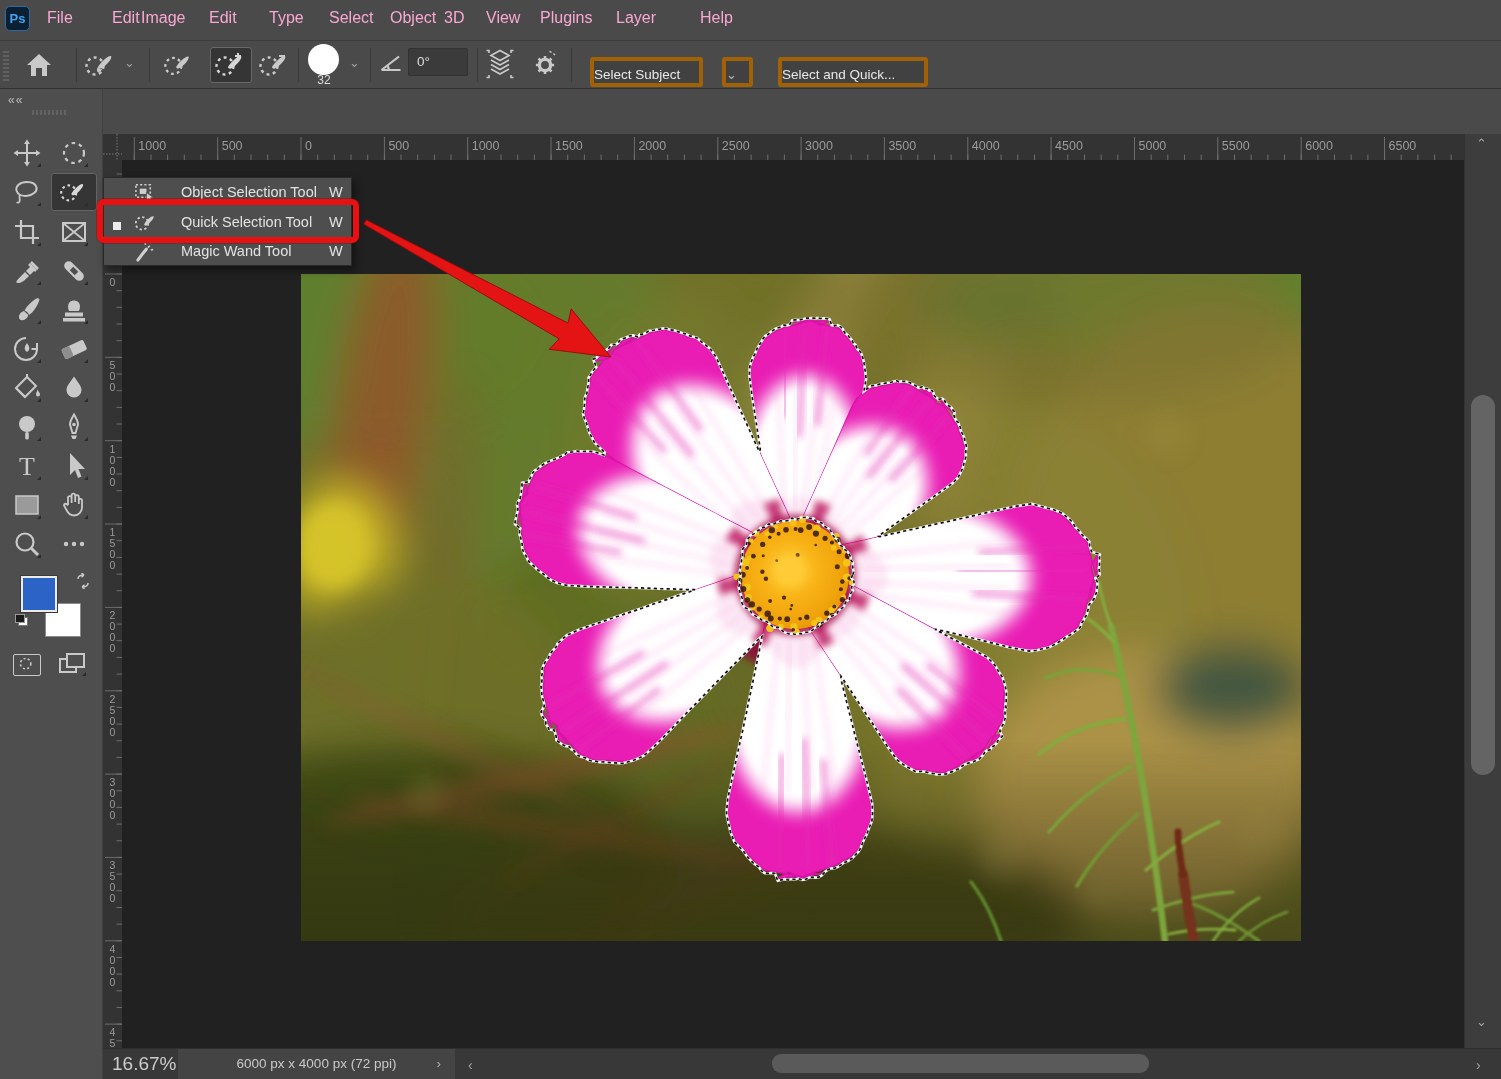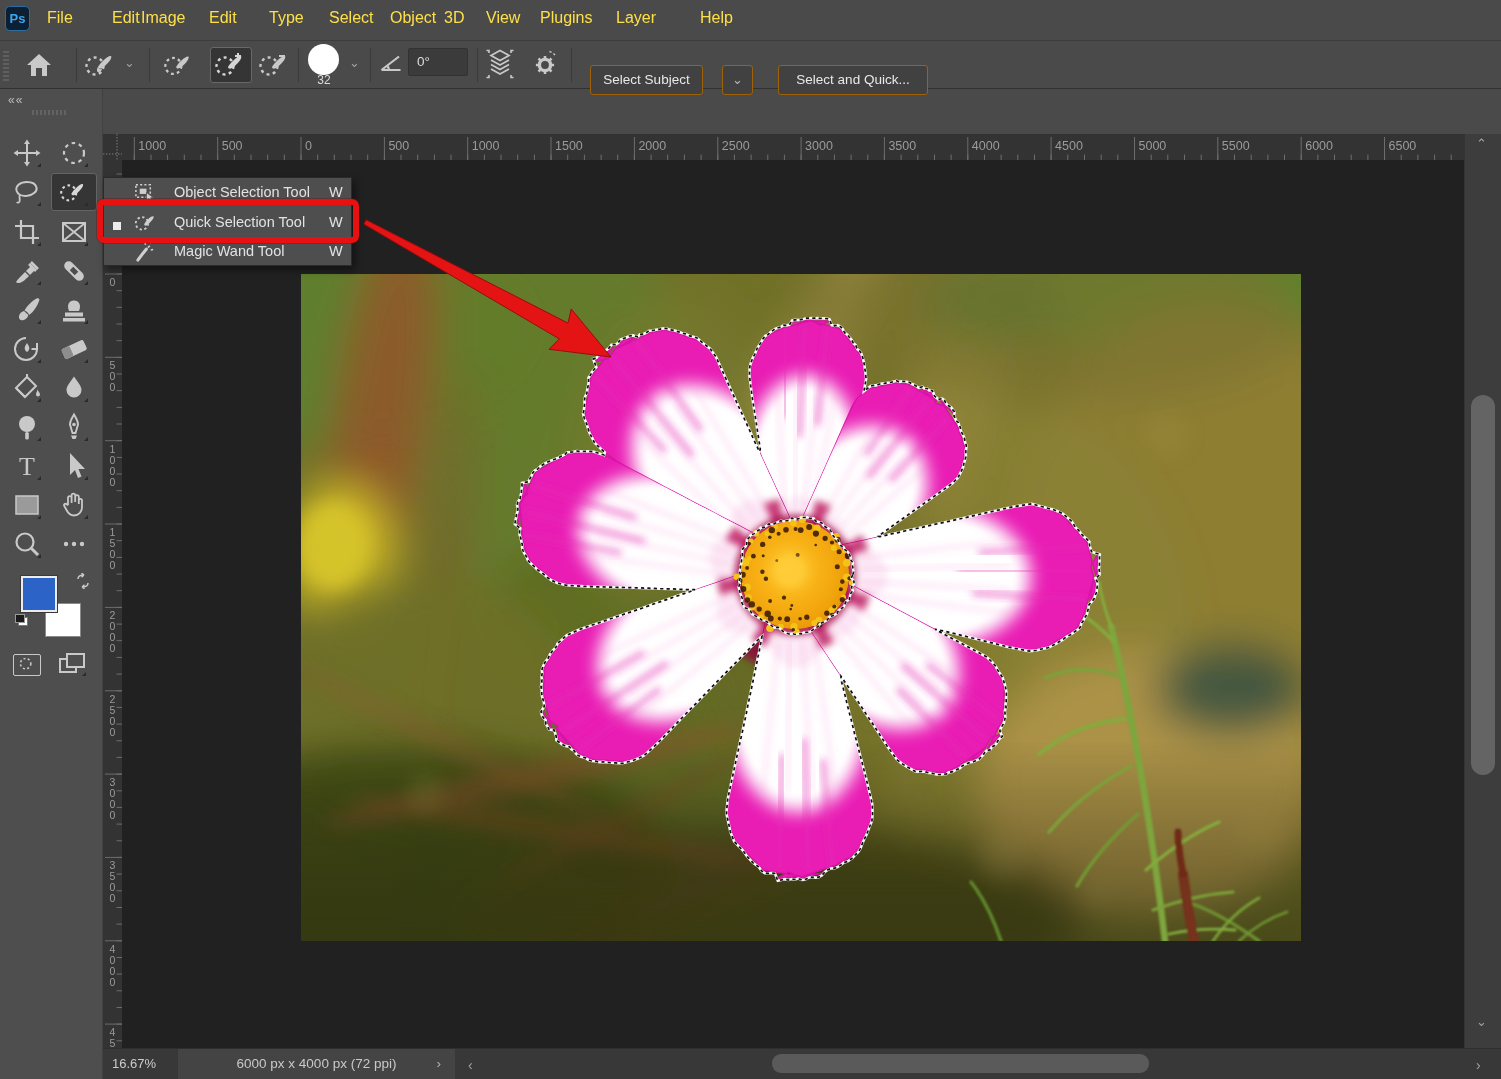--- a/index.html
+++ b/index.html
@@ -1,22 +1,22 @@
 <!DOCTYPE html>
 <html><head><meta charset="utf-8"><style>
 *{margin:0;padding:0;box-sizing:border-box}
 html,body{width:1501px;height:1079px;overflow:hidden;background:#4a4a4a;font-family:"Liberation Sans",sans-serif;-webkit-font-smoothing:antialiased}
 .abs{position:absolute}
 #stage{position:relative;width:1501px;height:1079px}
 #menubar{left:0;top:0;width:1501px;height:40px;background:#4a4a4a}
-.mi{position:absolute;top:0;height:36px;line-height:36px;color:#fde047;font-size:16px}
+.mi{position:absolute;top:0;height:36px;line-height:36px;color:#f9a8d4;font-size:16px}
 #pslogo{left:5px;top:6px;width:25px;height:25px;background:#0c1f33;border:1.5px solid #2d6ba0;border-radius:5px;color:#3ca7f0;font-size:13px;font-weight:bold;text-align:center;line-height:23px}
 #optionsbar{left:0;top:40px;width:1501px;height:49px;background:#4a4a4a;border-top:1px solid #3c3c3c;border-bottom:1px solid #313131}
 .sep{position:absolute;top:7px;width:1px;height:34px;background:#3a3a3a}
-.obtn{position:absolute;top:24px;height:30px;background:#414141;border:1px solid #a16207;border-radius:3px;color:#e8e8e8;font-size:13.5px;text-align:center;line-height:28px}
+.obtn{position:absolute;top:16px;height:30px;background:#414141;border:4px solid #a16207;border-radius:3px;color:#e8e8e8;font-size:13.5px;text-align:left;line-height:28px}
 .grip{position:absolute;left:3px;top:10px;width:6px;height:30px;background:repeating-linear-gradient(to bottom,#5f5f5f 0 2px,transparent 2px 4px)}
 #tabstrip{left:103px;top:89px;width:1398px;height:45px;background:#393939}
 #tab{position:absolute;left:12px;top:0px;width:430px;height:44px;background:#4d4d4d;color:#dadada;font-size:15px;font-weight:600;line-height:44px}
 #tab span.ttl{margin-left:7px}
 #tab .x{position:absolute;right:14px;top:0;color:#b5b5b5;font-weight:400;font-size:16px}
 #toolcol{left:0;top:89px;width:103px;height:990px;background:#4e4e4e;border-right:1px solid #414141}
 #collapse{position:absolute;left:8px;top:4px;color:#bdbdbd;font-size:12px;letter-spacing:1px}
 #tgrip{position:absolute;left:32px;top:21px;width:36px;height:5px;background:repeating-linear-gradient(to right,#636363 0 2px,transparent 2px 4px)}
 .tool{position:absolute;width:30px;height:30px}
 .tool svg{width:100%;height:100%}
@@ -24,26 +24,26 @@
 #qsbox{position:absolute;left:51px;top:84px;width:46px;height:38px;background:#353535;border:1px solid #646464;border-radius:3px}
 #rulcorner{left:103px;top:134px;width:19px;height:26px;background:#333333}
 #rultop{left:122px;top:134px;width:1342px;height:26px;background:#333333}
 #rulleft{left:103px;top:160px;width:19px;height:888px;background:#333333}
 #canvas{left:122px;top:160px;width:1342px;height:888px;background:#212121;overflow:hidden}
 #photo{position:absolute;left:179px;top:114px;width:1000px;height:667px}
 #vscroll{left:1464px;top:134px;width:37px;height:914px;background:#3d3d3d;border-left:1px solid #333}
 #vthumb{position:absolute;left:6px;top:261px;width:24px;height:380px;background:#646464;border-radius:12px}
 .chev{position:absolute;color:#a2a2a2;font-size:13px}
 #statusbar{left:103px;top:1048px;width:1398px;height:31px;background:#383838;border-top:1px solid #2e2e2e}
-#zoomtxt{position:absolute;left:9px;top:0;height:30px;line-height:30px;color:#cccccc;font-size:13px}
+#zoomtxt{position:absolute;left:9px;top:0;height:30px;line-height:30px;color:#cccccc;font-size:19px}
 #dimchip{position:absolute;left:75px;top:0px;width:277px;height:30px;background:#444444;color:#c9c9c9;font-size:13.5px;line-height:30px;text-align:center}
 #hthumb{position:absolute;left:669px;top:5px;width:377px;height:19px;background:#5a5a5a;border-radius:9px}
 #popup{left:103px;top:177px;width:249px;height:89px;background:#4e4e4e;border:1px solid #2a2a2a;box-shadow:3px 4px 8px rgba(0,0,0,.45)}
 .prow{position:absolute;left:0;width:100%;height:29px;color:#e2e2e2;font-size:14.5px;line-height:29px}
-.prow .lbl{position:absolute;left:70px}
+.prow .lbl{position:absolute;left:77px}
 .prow .w{position:absolute;left:225px}
 .prow svg{position:absolute;left:30px;top:3px;width:23px;height:23px}
 #redbox{left:97px;top:199px;width:262px;height:44px;border:6px solid #e81111;border-radius:7px;box-shadow:0 0 0 1px rgba(120,0,0,.3)}
 </style></head><body>
 <div id="stage">
 <div class="abs" id="menubar">
 <div class="abs" id="pslogo">Ps</div>
 <span class="mi" style="left:47px">File</span>
       <span class="mi" style="left:112px">Edit</span>
       <span class="mi" style="left:141px">Image</span>

